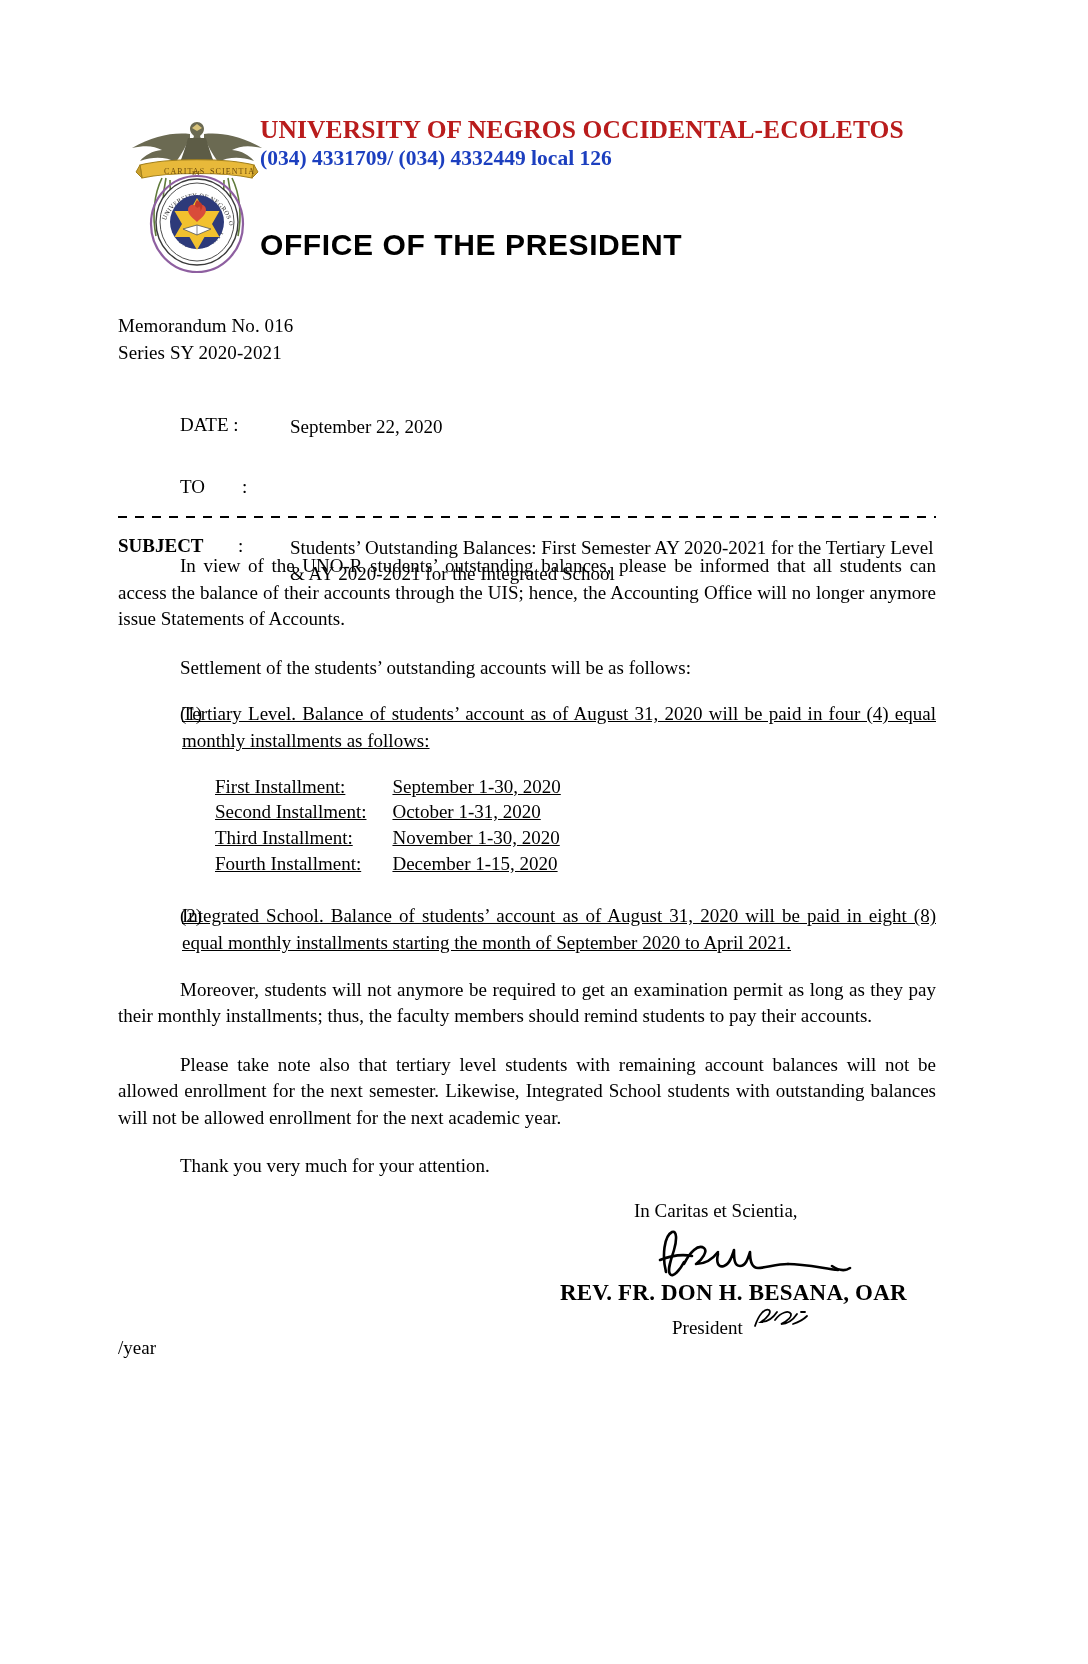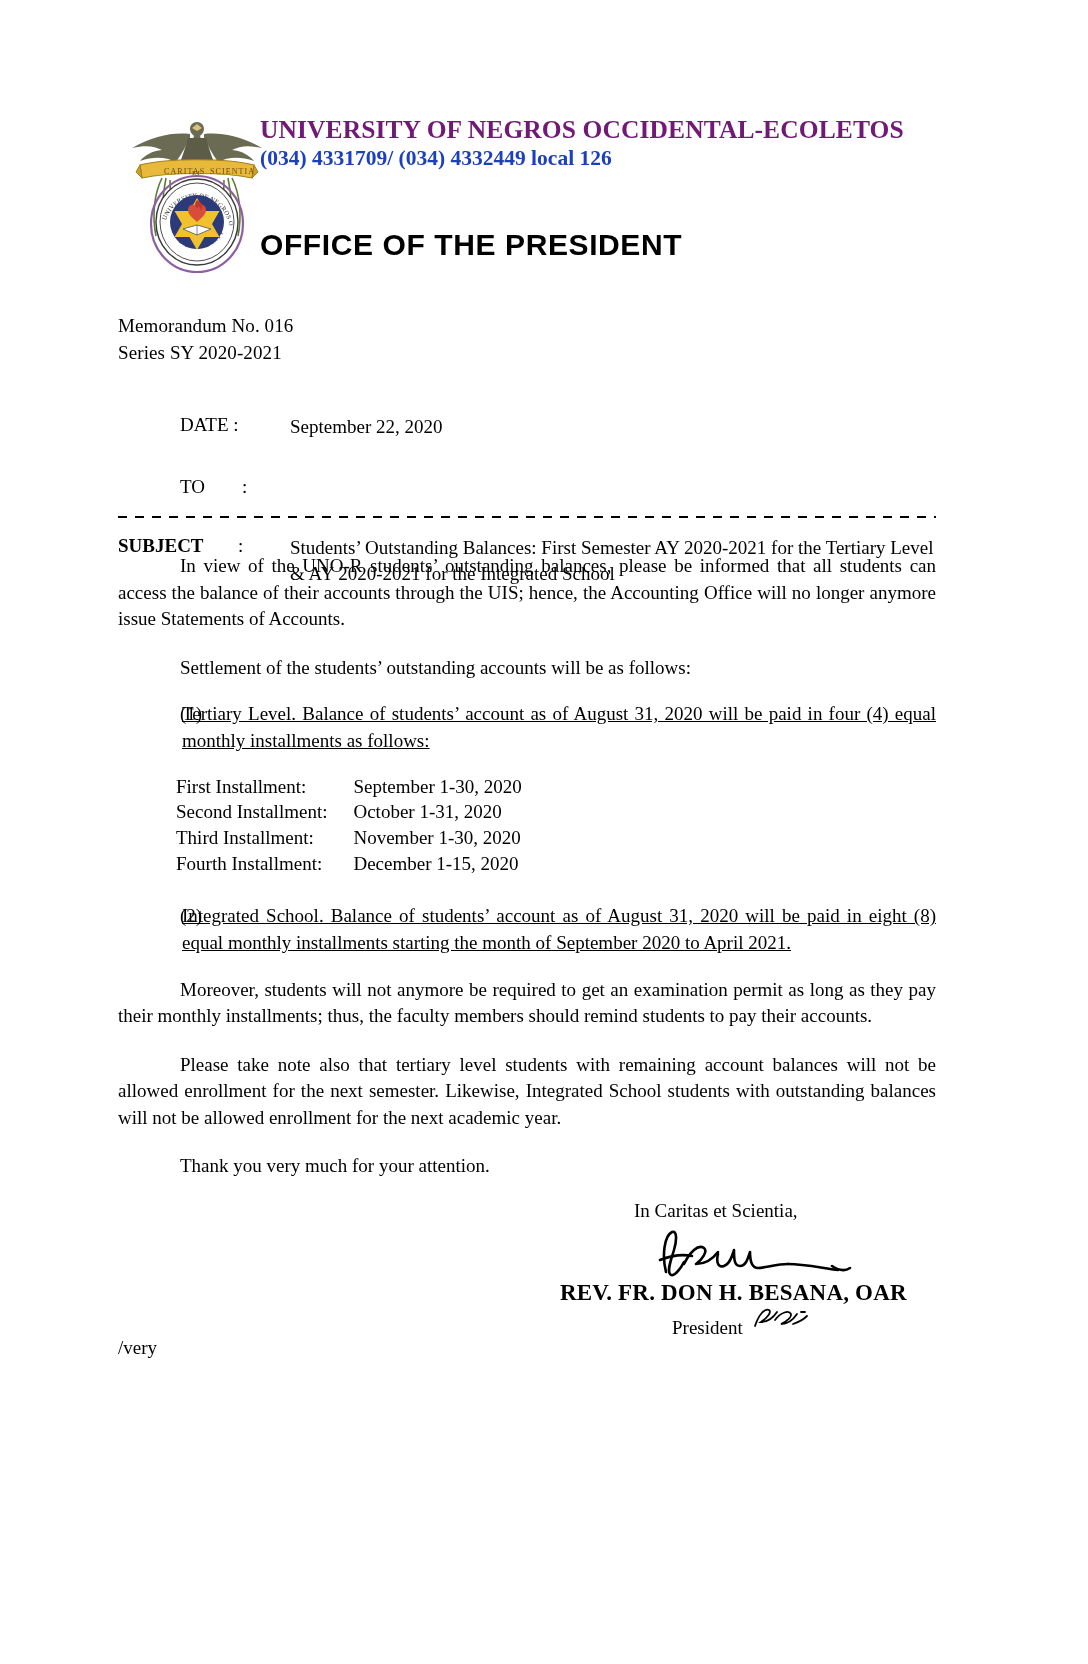--- a/index.html
+++ b/index.html
@@ -43,21 +43,21 @@
     position: absolute;
     left: 260px;
     top: 116px;
     width: 780px;
   }
   .lh-line1 {
     font-family: "Liberation Serif", "DejaVu Serif", serif;
     font-weight: bold;
     font-size: 25.5px;
     letter-spacing: 0.1px;
-    color: #701a75;
+    color: #b91c1c;
     line-height: 1.08;
     white-space: nowrap;
   }
   .lh-line2, .lh-line3 {
     font-family: "Liberation Serif", "DejaVu Serif", serif;
     font-weight: bold;
     font-size: 21.5px;
     color: #1c3fbf;
     line-height: 1.33;
     white-space: nowrap;
@@ -163,22 +163,23 @@
     box-sizing: border-box;
     white-space: nowrap;
   }
   .num-body {
     flex: 1 1 auto;
     text-align: justify;
     text-decoration: underline;
   }
 
   .install-table {
-    margin: 8px 0 0 58px;
+    margin: 8px 0 0 97px;
     border-collapse: collapse;
+    text-decoration: underline;
   }
   .install-table td {
     padding: 0 0 1px 0;
     font-size: 19px;
     line-height: 1.30;
     white-space: nowrap;
     vertical-align: top;
   }
   .install-table td.lbl { padding-right: 26px; }
 
@@ -395,15 +396,15 @@
             <path d="M6 20 C10 8 16 2 20 4 C23 6 18 12 12 16 C18 16 24 12 28 6"></path>
             <path d="M26 14 C32 6 40 4 42 8 C43 12 36 16 32 18 C38 18 44 14 48 8"></path>
             <path d="M44 18 C50 16 54 14 58 10"></path>
             <path d="M52 6 L56 6"></path>
           </g>
         </svg>
       </div>
     </div>
   </div>
 
-  <div class="footer-ref">/very</div>
+  <div class="footer-ref">/year</div>
 
 </div>
 
 </body></html>

